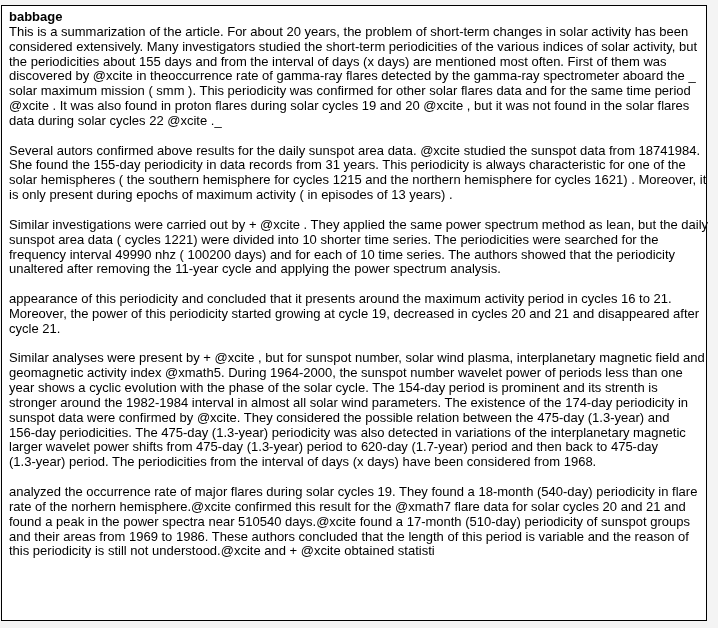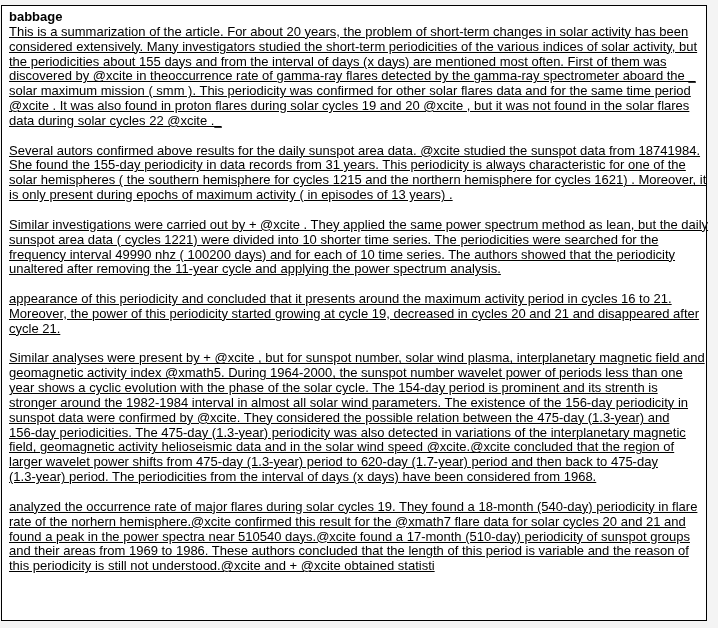--- a/index.html
+++ b/index.html
@@ -28,21 +28,20 @@
       line-height: 14.85px;
       color: #000000;
     }
     .doc-title {
       font-weight: bold;
       margin: 0;
       height: 14.85px;
     }
     .para {
       margin: 0 0 14.85px 0;
-      text-decoration: underline;
     }
     .line {
       display: block;
       white-space: pre;
       height: 14.85px;
     }
   </style>
 </head>
 <body>
 
@@ -76,24 +75,23 @@
   <div class="para">
     <span class="line">appearance of this periodicity and concluded that it presents around the maximum activity period in cycles 16 to 21.</span>
     <span class="line">Moreover, the power of this periodicity started growing at cycle 19, decreased in cycles 20 and 21 and disappeared after</span>
     <span class="line">cycle 21.</span>
   </div>
 
   <div class="para">
     <span class="line">Similar analyses were present by + @xcite , but for sunspot number, solar wind plasma, interplanetary magnetic field and</span>
     <span class="line">geomagnetic activity index @xmath5. During 1964-2000, the sunspot number wavelet power of periods less than one</span>
     <span class="line">year shows a cyclic evolution with the phase of the solar cycle. The 154-day period is prominent and its strenth is</span>
-    <span class="line">stronger around the 1982-1984 interval in almost all solar wind parameters. The existence of the 156-day periodicity in</span>
+    <span class="line">stronger around the 1982-1984 interval in almost all solar wind parameters. The existence of the 174-day periodicity in</span>
     <span class="line">sunspot data were confirmed by @xcite. They considered the possible relation between the 475-day (1.3-year) and</span>
     <span class="line">156-day periodicities. The 475-day (1.3-year) periodicity was also detected in variations of the interplanetary magnetic</span>
-    <span class="line">field, geomagnetic activity helioseismic data and in the solar wind speed @xcite.@xcite concluded that the region of</span>
     <span class="line">larger wavelet power shifts from 475-day (1.3-year) period to 620-day (1.7-year) period and then back to 475-day</span>
     <span class="line">(1.3-year) period. The periodicities from the interval of days (x days) have been considered from 1968.</span>
   </div>
 
   <div class="para">
     <span class="line">analyzed the occurrence rate of major flares during solar cycles 19. They found a 18-month (540-day) periodicity in flare</span>
     <span class="line">rate of the norhern hemisphere.@xcite confirmed this result for the @xmath7 flare data for solar cycles 20 and 21 and</span>
     <span class="line">found a peak in the power spectra near 510540 days.@xcite found a 17-month (510-day) periodicity of sunspot groups</span>
     <span class="line">and their areas from 1969 to 1986. These authors concluded that the length of this period is variable and the reason of</span>
     <span class="line">this periodicity is still not understood.@xcite and + @xcite obtained statisti</span>

